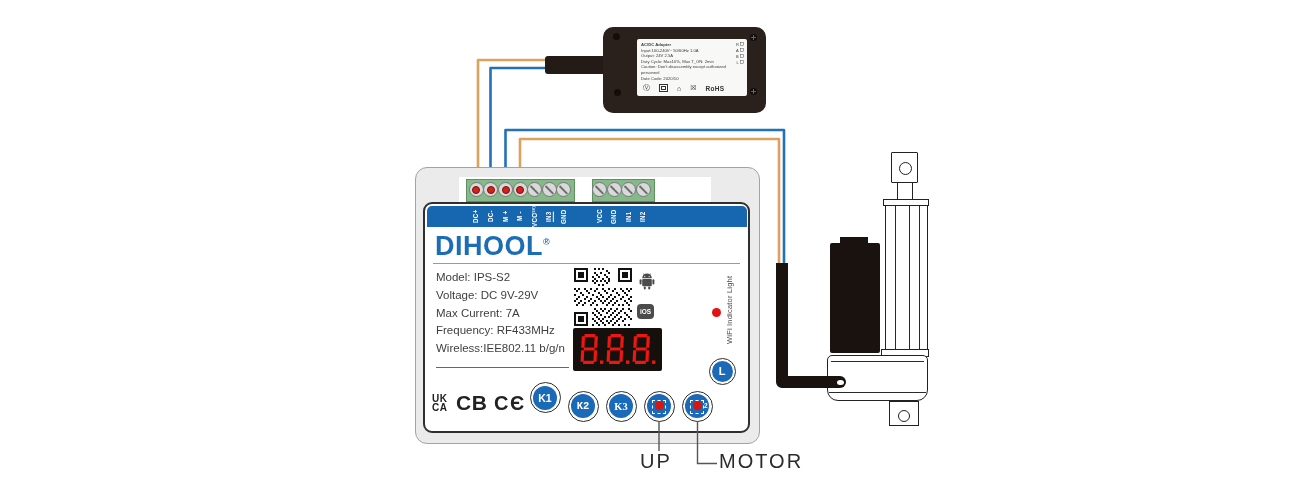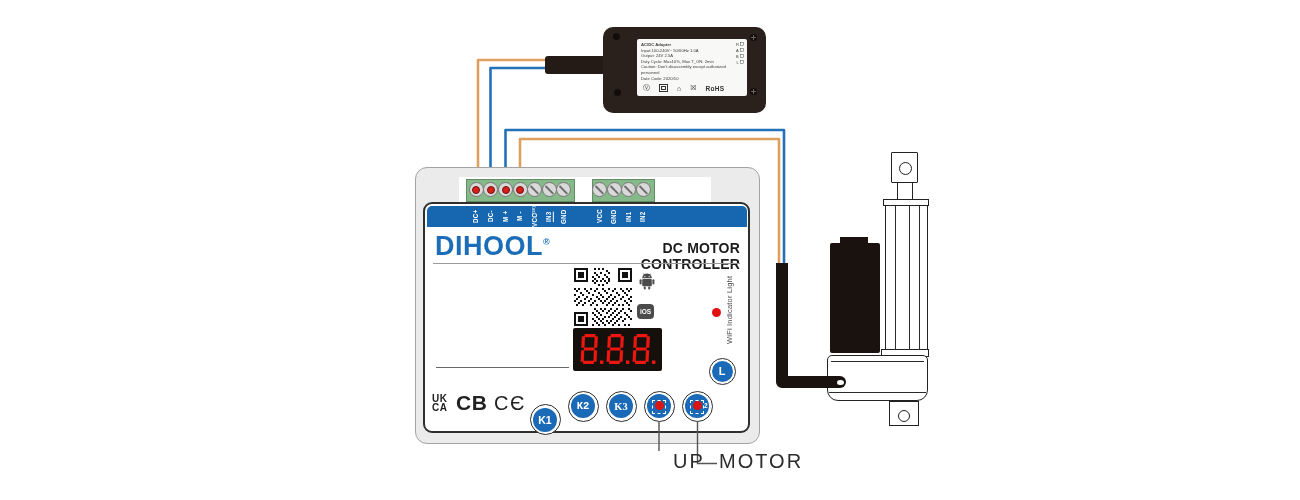--- a/index.html
+++ b/index.html
@@ -58,21 +58,21 @@
              display:flex;align-items:center;justify-content:center;}
   .btn-blue{width:24px;height:24px;border-radius:50%;background:#1a6ab8;color:#fff;font-weight:bold;font-size:10.5px;
             display:flex;align-items:center;justify-content:center;position:relative;}
   .btn-outer.small{width:27px;height:27px;}
   .btn-outer.small .btn-blue{width:21px;height:21px;font-size:11px;}
   .tgt{position:absolute;width:12px;height:12px;border:1px dashed #fff;left:5px;top:5.5px;}
   .rdot{position:absolute;width:9px;height:9px;border-radius:50%;background:#d81510;left:7.5px;top:7px;}
   .b5sub{position:absolute;right:1.5px;top:8px;font-size:6.5px;color:#fff;font-weight:bold;}
   .ukca{left:432px;top:394px;font-size:10px;font-weight:800;color:#222;line-height:9px;letter-spacing:.5px;}
   .cb{left:456px;top:391px;font-size:21px;font-weight:800;color:#222;letter-spacing:.5px;}
-  .ce{left:494px;top:392px;font-size:20px;font-weight:400;color:#222;letter-spacing:1.5px;}
+  .ce{left:494px;top:392px;font-size:20px;font-weight:700;color:#222;letter-spacing:1.5px;}
 
   
   .ln{background:#2a2a2a;}
   .outl{background:#fff;border:1.4px solid #222;box-sizing:border-box;}
   .motor{left:830px;top:243px;width:50px;height:110px;background:#19120f;border-radius:2px;}
   .motorstep{left:840px;top:237px;width:28px;height:7px;background:#19120f;}
   .cablecap{left:826px;top:376px;width:20px;height:12px;background:#19120f;border-radius:0 6px 6px 0;}
   .cablenotch{left:836.5px;top:379.5px;width:7px;height:5.5px;background:#fff;border-radius:50%;}
 
   .ann{left:0;top:0;width:1300px;height:500px;pointer-events:none;}
@@ -151,23 +151,29 @@
       <span class="sub">(5V)</span>
     </div>
   <div class="tl u" style="left:544px;">IN3</div>
   <div class="tl" style="left:558.5px;">GND</div>
   <div class="tl" style="left:594.5px;">VCC</div>
   <div class="tl" style="left:609px;">GND</div>
   <div class="tl" style="left:623.5px;">IN1</div>
   <div class="tl" style="left:638px;">IN2</div>
 
   <div class="abs brand"><span>DIHOOL</span><sup>®</sup></div>
-  <div class="abs ptitle">DC MOTOR CONTROLLER</div>
   <div class="abs hline"></div>
 
+  <div class="abs specs">
+    <div>Model: IPS-S2</div>
+    <div>Voltage: DC 9V-29V</div>
+    <div>Max Current: 7A</div>
+    <div>Frequency: RF433MHz</div>
+    <div>Wireless:IEE802.11 b/g/n</div>
+  </div>
   <div class="abs uline"></div>
 
   <svg class="abs" style="left:574px;top:268px;" width="58" height="58" viewBox="0 0 29 29" shape-rendering="crispEdges">
     <rect width="29" height="29" fill="#fff"></rect>
     <g fill="#111">
       <rect x="0" y="0" width="7" height="7"></rect>
         <rect x="22" y="0" width="7" height="7"></rect>
         <rect x="0" y="22" width="7" height="7"></rect>
       <path d="M10 0h1v1h-1zM12 0h1v1h-1zM14 0h1v1h-1zM16 1h1v1h-1zM10 2h1v1h-1zM13 2h1v1h-1zM17 2h1v1h-1zM11 3h1v1h-1zM15 3h1v1h-1zM9 4h1v1h-1zM12 4h1v1h-1zM16 4h1v1h-1zM10 5h1v1h-1zM14 5h1v1h-1zM17 5h1v1h-1zM9 6h1v1h-1zM11 6h1v1h-1zM13 6h1v1h-1zM15 6h1v1h-1zM17 6h1v1h-1zM10 7h1v1h-1zM16 7h1v1h-1zM12 8h1v1h-1zM14 8h1v1h-1zM0 10h1v1h-1zM2 10h1v1h-1zM5 10h1v1h-1zM8 10h1v1h-1zM11 10h1v1h-1zM14 10h1v1h-1zM17 10h1v1h-1zM20 10h1v1h-1zM23 10h1v1h-1zM26 10h1v1h-1zM28 10h1v1h-1zM1 11h1v1h-1zM6 11h1v1h-1zM10 11h1v1h-1zM15 11h1v1h-1zM19 11h1v1h-1zM24 11h1v1h-1zM27 11h1v1h-1zM3 12h1v1h-1zM7 12h1v1h-1zM12 12h1v1h-1zM16 12h1v1h-1zM21 12h1v1h-1zM25 12h1v1h-1zM0 13h1v1h-1zM4 13h1v1h-1zM9 13h1v1h-1zM13 13h1v1h-1zM18 13h1v1h-1zM22 13h1v1h-1zM26 13h1v1h-1zM2 14h1v1h-1zM6 14h1v1h-1zM11 14h1v1h-1zM14 14h1v1h-1zM17 14h1v1h-1zM20 14h1v1h-1zM24 14h1v1h-1zM28 14h1v1h-1zM1 15h1v1h-1zM5 15h1v1h-1zM8 15h1v1h-1zM12 15h1v1h-1zM16 15h1v1h-1zM19 15h1v1h-1zM23 15h1v1h-1zM27 15h1v1h-1zM0 16h1v1h-1zM3 16h1v1h-1zM7 16h1v1h-1zM10 16h1v1h-1zM13 16h1v1h-1zM15 16h1v1h-1zM18 16h1v1h-1zM21 16h1v1h-1zM25 16h1v1h-1zM28 16h1v1h-1zM2 17h1v1h-1zM5 17h1v1h-1zM9 17h1v1h-1zM14 17h1v1h-1zM17 17h1v1h-1zM20 17h1v1h-1zM26 17h1v1h-1zM1 18h1v1h-1zM4 18h1v1h-1zM8 18h1v1h-1zM11 18h1v1h-1zM16 18h1v1h-1zM19 18h1v1h-1zM22 18h1v1h-1zM24 18h1v1h-1zM27 18h1v1h-1zM10 20h1v1h-1zM13 20h1v1h-1zM15 20h1v1h-1zM18 20h1v1h-1zM21 20h1v1h-1zM24 20h1v1h-1zM27 20h1v1h-1zM11 21h1v1h-1zM14 21h1v1h-1zM17 21h1v1h-1zM20 21h1v1h-1zM23 21h1v1h-1zM28 21h1v1h-1zM9 22h1v1h-1zM12 22h1v1h-1zM16 22h1v1h-1zM19 22h1v1h-1zM22 22h1v1h-1zM25 22h1v1h-1zM10 23h1v1h-1zM13 23h1v1h-1zM18 23h1v1h-1zM21 23h1v1h-1zM26 23h1v1h-1zM11 24h1v1h-1zM15 24h1v1h-1zM17 24h1v1h-1zM20 24h1v1h-1zM23 24h1v1h-1zM27 24h1v1h-1zM9 25h1v1h-1zM12 25h1v1h-1zM14 25h1v1h-1zM19 25h1v1h-1zM22 25h1v1h-1zM25 25h1v1h-1zM28 25h1v1h-1zM10 26h1v1h-1zM13 26h1v1h-1zM16 26h1v1h-1zM18 26h1v1h-1zM21 26h1v1h-1zM24 26h1v1h-1zM11 27h1v1h-1zM14 27h1v1h-1zM17 27h1v1h-1zM20 27h1v1h-1zM9 28h1v1h-1zM12 28h1v1h-1zM15 28h1v1h-1zM19 28h1v1h-1zM22 28h1v1h-1zM25 28h1v1h-1zM27 28h1v1h-1z"></path>
     </g>
@@ -227,21 +233,21 @@
     <div class="btn-blue">L</div>
   </div>
 
   <div class="abs ukca">
     <div>UK</div>
       <div>CA</div>
   </div>
   <div class="abs cb">CB</div>
   <div class="abs ce">CЄ</div>
 
-  <div class="btn-outer" style="left:529.5px;top:404px;">
+  <div class="btn-outer" style="left:529.5px;top:382px;">
     <div class="btn-blue">K1</div>
   </div>
   <div class="btn-outer" style="left:567.5px;top:390.5px;font-family:Liberation Mono, monospace;">
     <div class="btn-blue">K2</div>
   </div>
   <div class="btn-outer" style="left:605.5px;top:390.5px;font-family:Liberation Serif, serif;">
     <div class="btn-blue">K3</div>
   </div>
   <div class="btn-outer" style="left:643.5px;top:390.5px;">
     <div class="btn-blue">
@@ -273,16 +279,16 @@
   <div class="abs ln" style="left:831px;top:361px;width:93px;height:1px;"></div>
   <div class="abs ln" style="left:829px;top:392px;width:97px;height:1px;"></div>
   <div class="abs cablecap"></div>
   <div class="abs cablenotch"></div>
   <div class="abs outl" style="left:897.5px;top:409.5px;width:12px;height:12px;border-radius:50%;"></div>
 
   <svg class="abs ann" viewBox="0 0 1300 500" fill="none">
     <path d="M659 421.5 V451" stroke="#555" stroke-width="1.4"></path>
     <path d="M697.5 421.5 V463.5 H717" stroke="#555" stroke-width="1.4"></path>
   </svg>
-  <div class="abs anntext" style="left:673px;top:450px;">UP</div>
+  <div class="abs anntext" style="left:640px;top:450px;">UP</div>
   <div class="abs anntext" style="left:719px;top:450px;">MOTOR</div>
 
 </div>
 
 </body></html>

